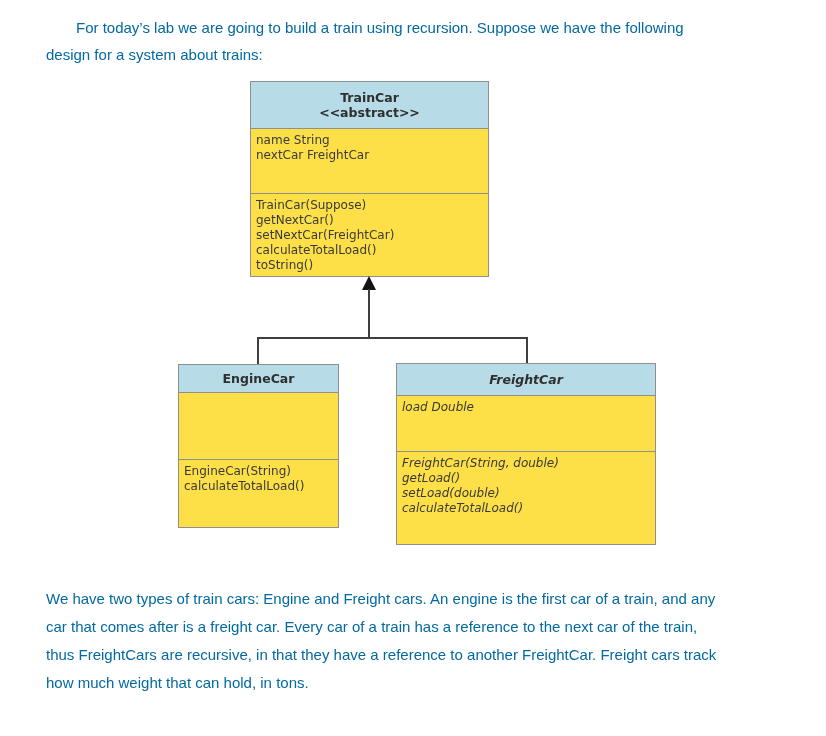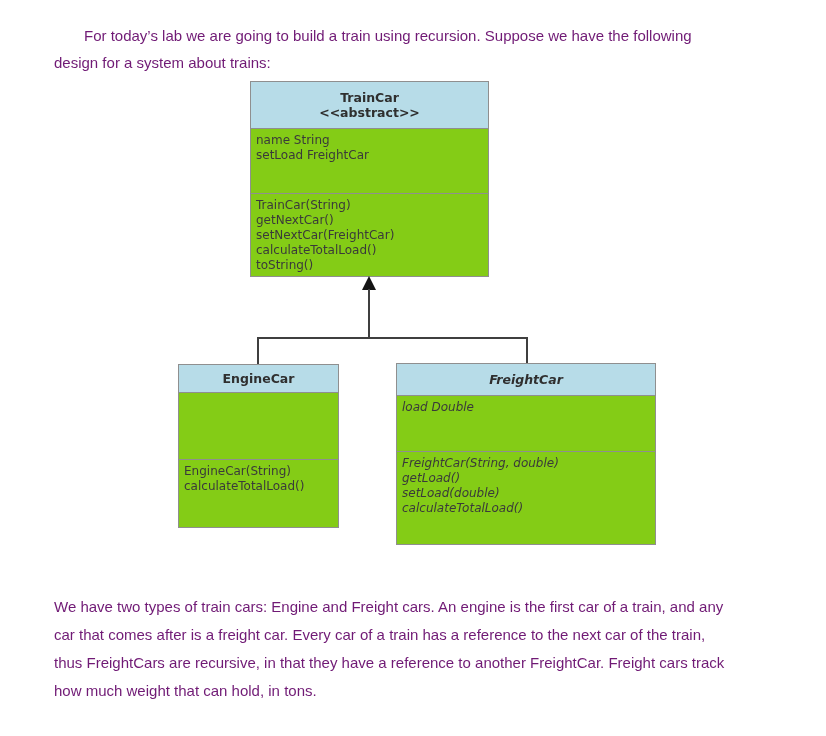--- a/index.html
+++ b/index.html
@@ -7,33 +7,33 @@
     position: relative;
     width: 826px;
     height: 736px;
     background: #ffffff;
     font-family: "Liberation Sans", sans-serif;
     color: #1b1b1b;
     overflow: hidden;
   }
 
   
-  .para { position: absolute; left: 38px; margin: 16px; font-size: 15px; color: #701a75; }
+  .para { position: absolute; left: 38px; margin: 8px; font-size: 15px; color: #0369a1; }
   .para .line { display: block; white-space: nowrap; }
   .para1 { top: 6px; line-height: 27px; }
   .para1 .indent { padding-left: 30px; }
   .para2 { top: 577px; line-height: 28px; }
 
   
   .diagram { position: absolute; left: 0; top: 0; width: 826px; height: 736px; }
   .cls {
     position: absolute;
     box-sizing: border-box;
     border: 1px solid #8f8f8f;
-    background: #84cc16;
+    background: #fde047;
     font-family: "DejaVu Sans", sans-serif;
     font-size: 12px;
     color: #3a3a3a;
     display: flex;
     flex-direction: column;
   }
   .cls-header {
     box-sizing: border-box;
     background: #b7dce8;
     border-bottom: 1px solid #8f8f8f;
@@ -95,24 +95,24 @@
 
   <div class="diagram">
 
     <div class="cls box-traincar">
       <div class="cls-header">
         <div>TrainCar</div>
         <div>&lt;&lt;abstract&gt;&gt;</div>
       </div>
       <div class="cls-attrs">
         <div class="cls-line">name String</div>
-        <div class="cls-line">setLoad FreightCar</div>
+        <div class="cls-line">nextCar FreightCar</div>
       </div>
       <div class="cls-methods">
-        <div class="cls-line">TrainCar(String)</div>
+        <div class="cls-line">TrainCar(Suppose)</div>
         <div class="cls-line">getNextCar()</div>
         <div class="cls-line">setNextCar(FreightCar)</div>
         <div class="cls-line">calculateTotalLoad()</div>
         <div class="cls-line">toString()</div>
       </div>
     </div>
 
     <div class="cls box-enginecar">
       <div class="cls-header">
         <div>EngineCar</div>

